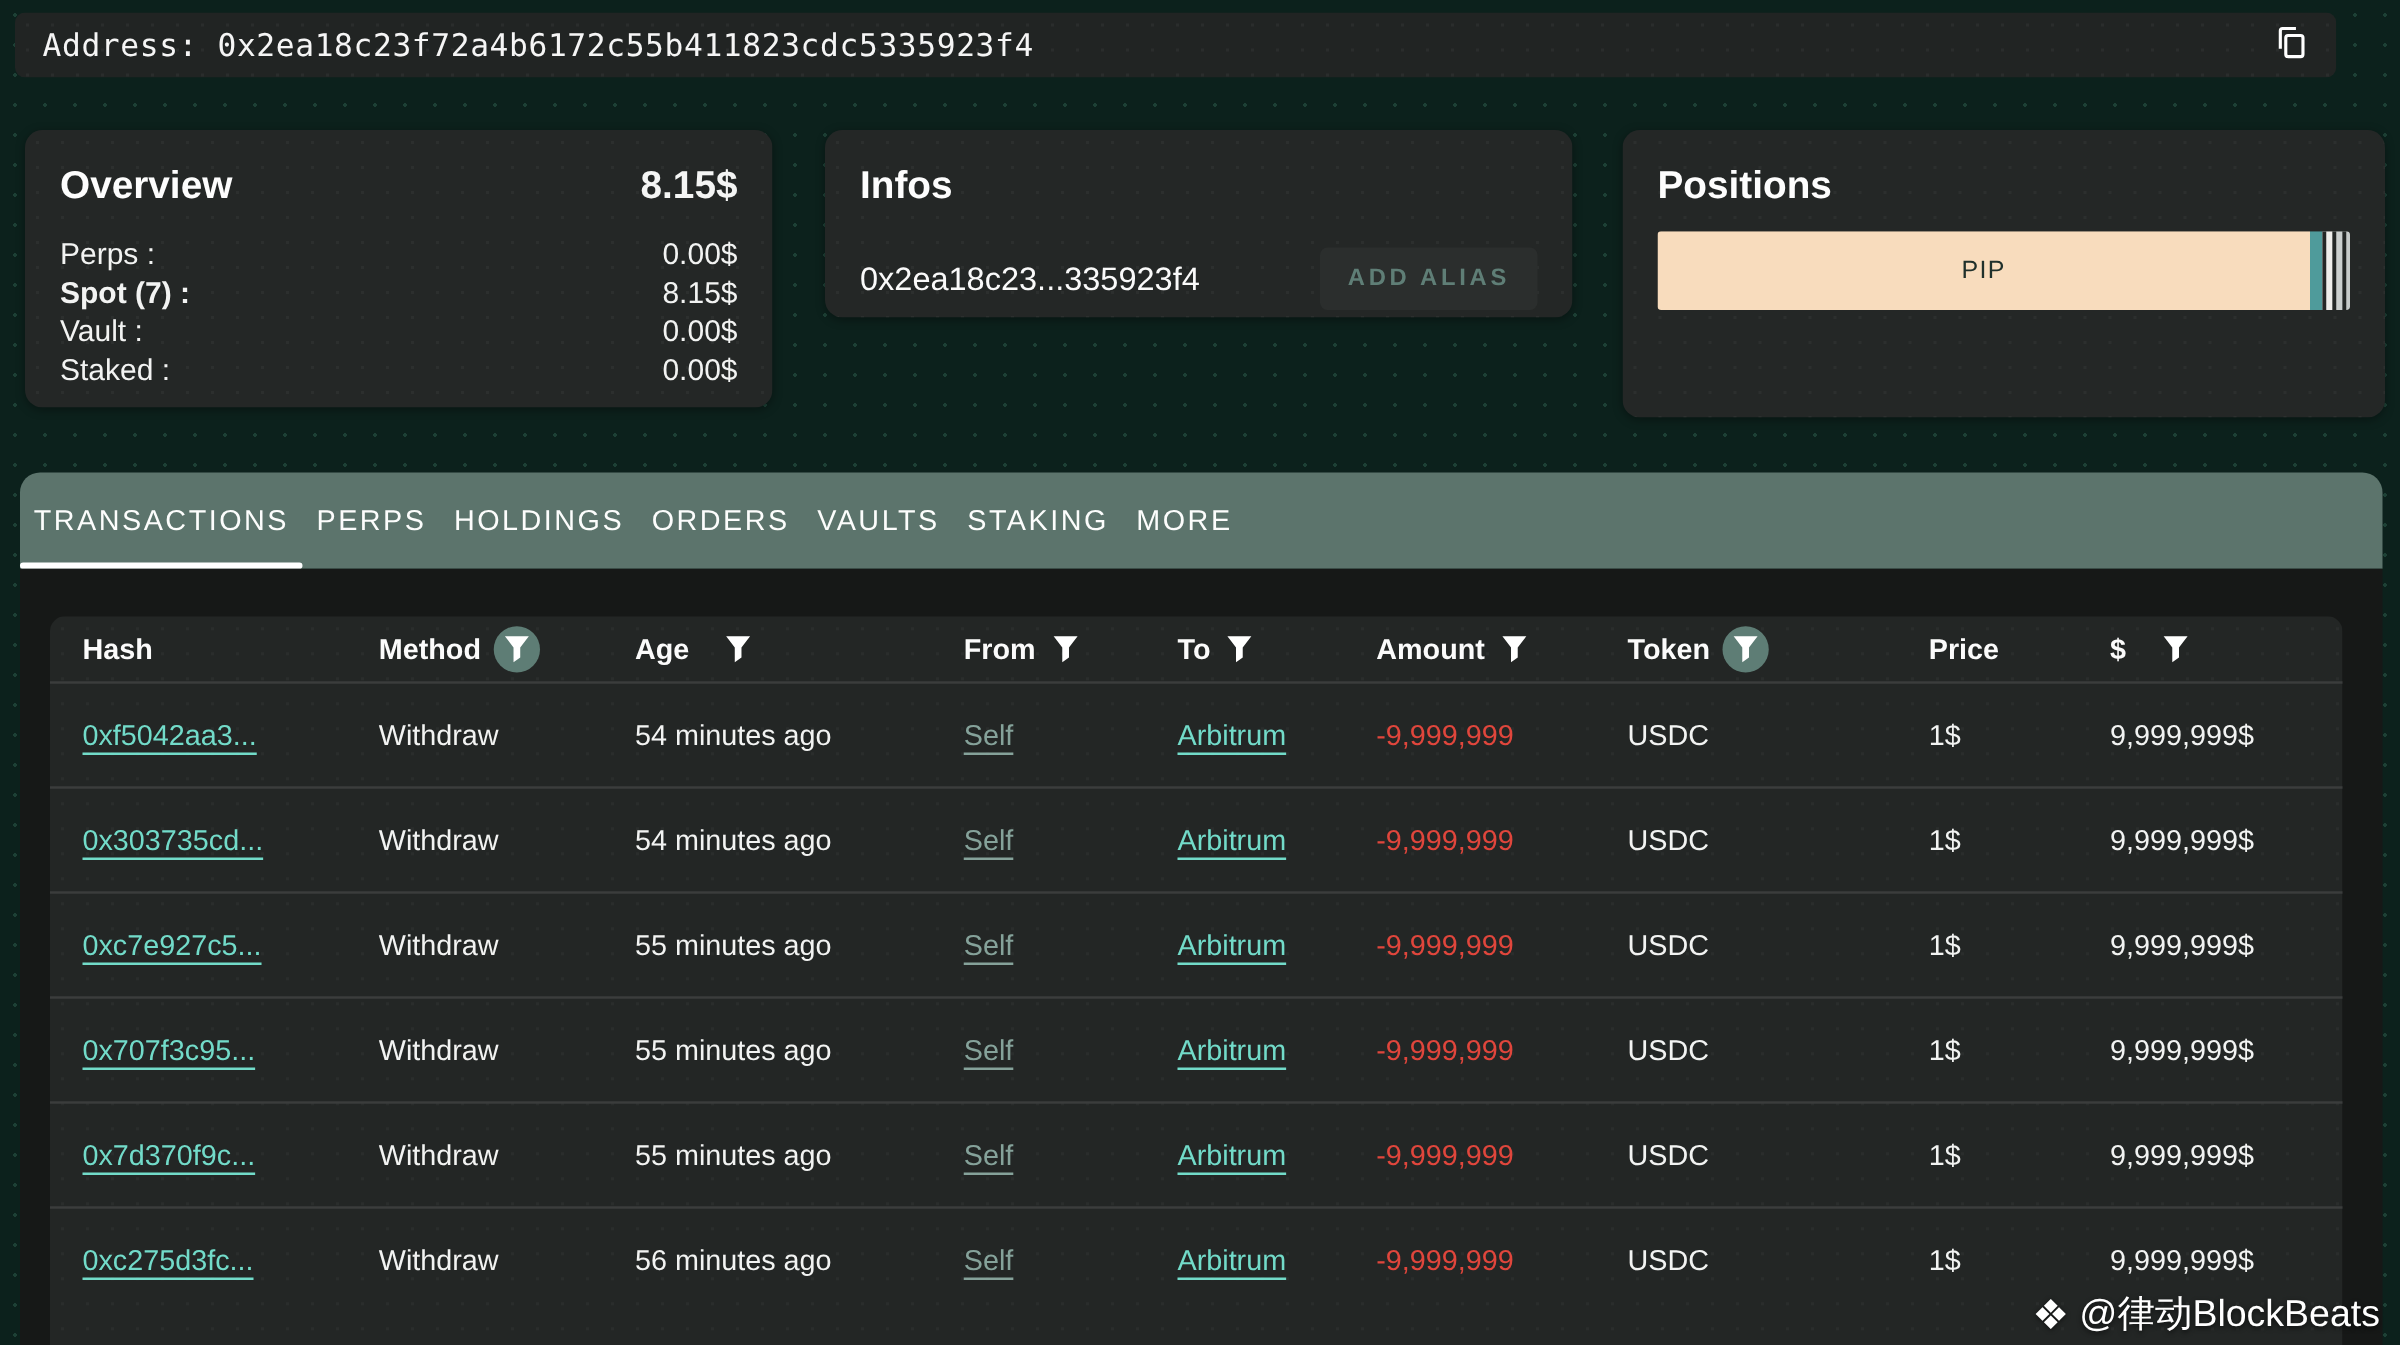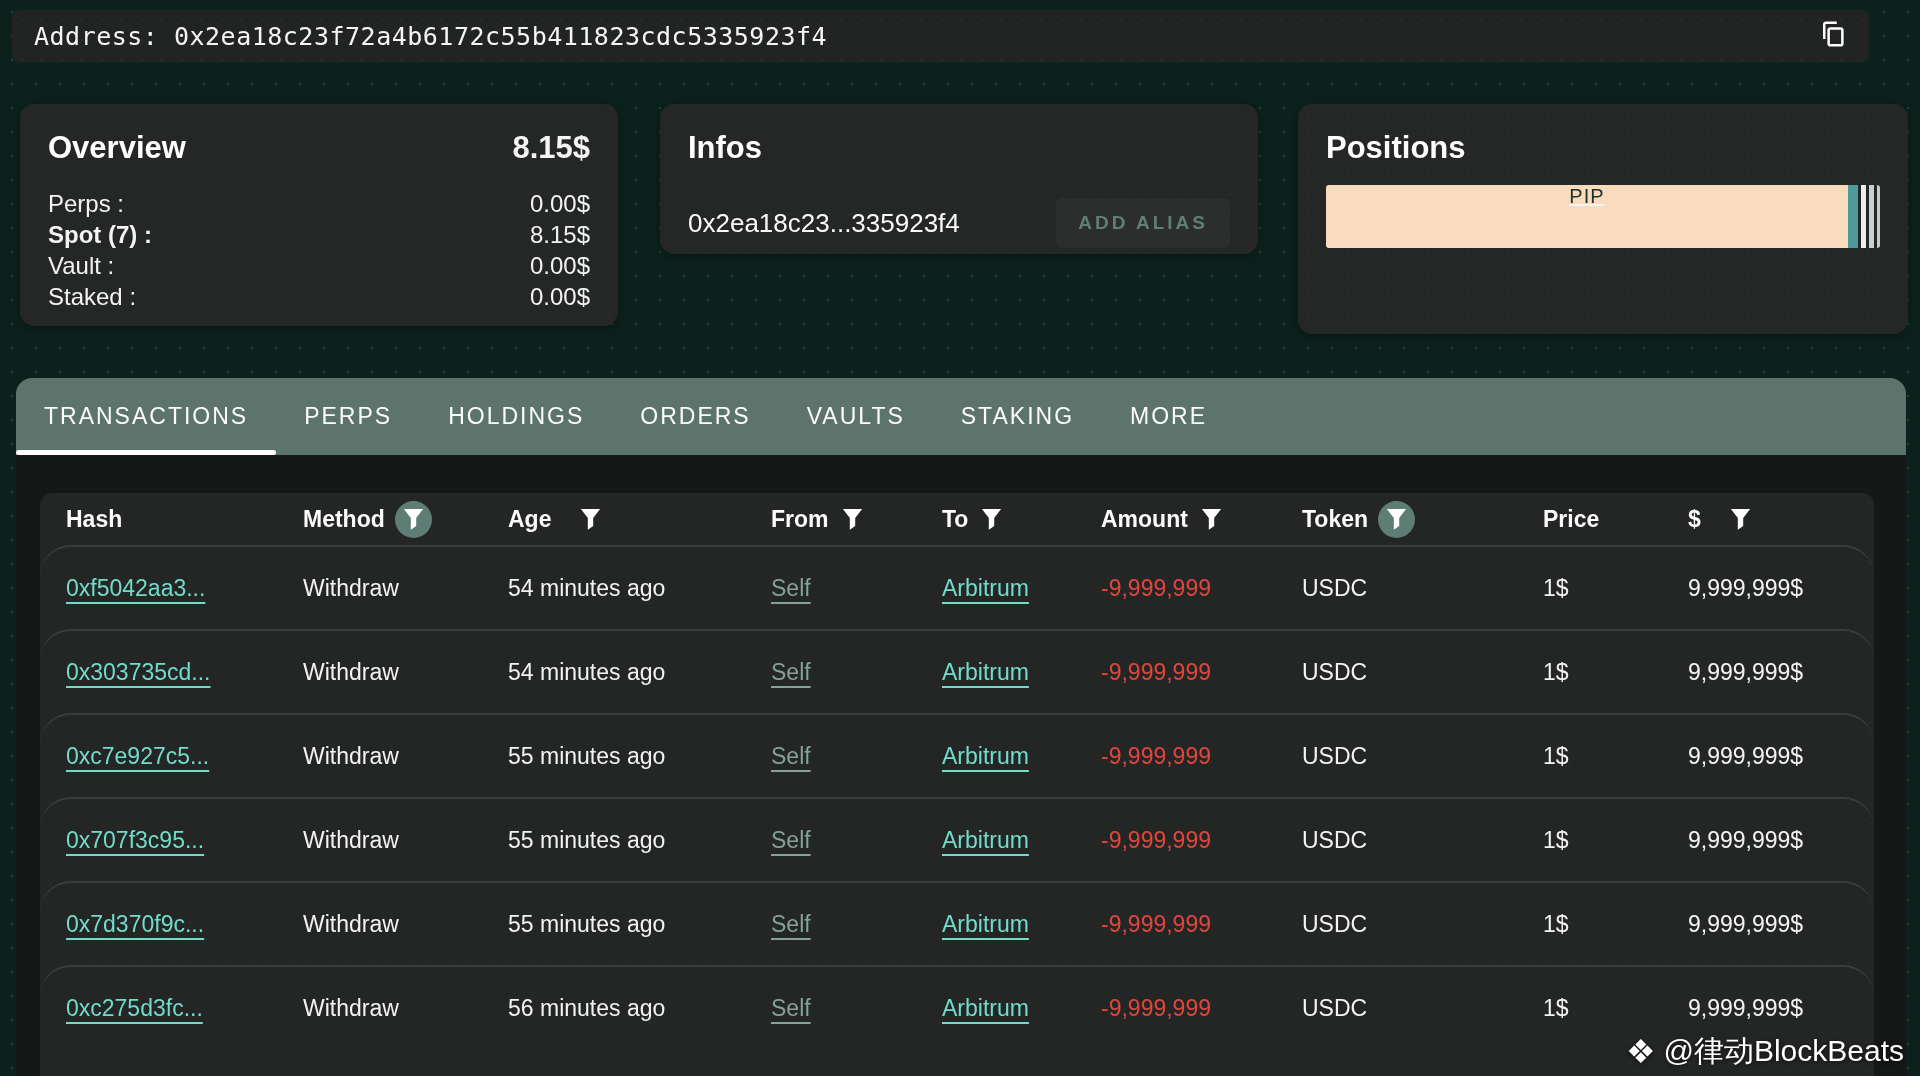--- a/index.html
+++ b/index.html
@@ -51,32 +51,32 @@
   .infos-row { margin-top:32px; display:flex; align-items:center; justify-content:space-between; }
   .infos-address { font-size:26px; color:#fafafa; }
   .add-alias-btn {
     background:#2b2e2d; color:#5f7e76; border:none; border-radius:6px;
     font-family:inherit; font-size:19px; font-weight:600; letter-spacing:3px;
     padding:14px 22px; cursor:pointer;
   }
 
   .card-positions { left:1298px; top:104px; width:610px; height:230px; }
   .positions-bar { margin-top:19px; height:63px; display:flex; border-radius:3px; overflow:hidden; }
-  .pos-seg { height:100%; display:flex; justify-content:center;text-decoration:underline; }
+  .pos-seg { height:100%; display:flex; align-items:center; justify-content:center; }
   .pos-seg.gap { border-left:3px solid #242726; }
   .pos-seg-label { font-size:20px; color:#20302b; letter-spacing:1px; }
 
   
   .tabbar {
     position:absolute; left:16px; top:378px; width:1890px; height:77px;
     background:#5c746c; border-radius:16px 16px 0 0;
     display:flex; align-items:stretch;
   }
   .tab {
-    display:flex; align-items:center; padding:0 28px; position:relative;
+    display:flex; align-items:center; padding:0 11px; position:relative;
     color:#fcfdfc; font-size:23px; font-weight:500; letter-spacing:2px; cursor:pointer;
   }
   .tab.active::after {
     content:""; position:absolute; left:0; right:0; bottom:0; height:5px;
     background:#ffffff; border-radius:3px;
   }
 
   
   .panel {
     position:absolute; left:16px; top:455px; width:1890px; height:621px;
@@ -96,21 +96,21 @@
   }
   .thead { height:52px; font-size:23px; font-weight:700; color:#fbfbfb; }
   .th { display:flex; align-items:center; gap:12px; }
   .th.wide-gap { gap:28px; }
   .funnel { width:23px; height:25px; flex:0 0 auto; }
   .funnel path { fill:#ffffff; }
   .filter-badge {
     width:37px; height:37px; border-radius:50%; background:#5e7d75;
     display:flex; align-items:center; justify-content:center; margin-left:-2px; flex:0 0 auto;
   }
-  .trow { height:84px; border-top:2px solid #3b3d3c; font-size:23px; color:#f2f3f2;border-radius:31px; }
+  .trow { height:84px; border-top:2px solid #3b3d3c; font-size:23px; color:#f2f3f2; }
   .cell { white-space:nowrap; }
   .link-hash, .link-teal {
     color:#72dbc9; text-decoration:underline; text-underline-offset:6px;
     text-decoration-thickness:2px; cursor:pointer;
   }
   .link-muted {
     color:#85a29a; text-decoration:underline; text-underline-offset:6px;
     text-decoration-thickness:2px; cursor:pointer;
   }
   .amount-neg { color:#e0463c; }

